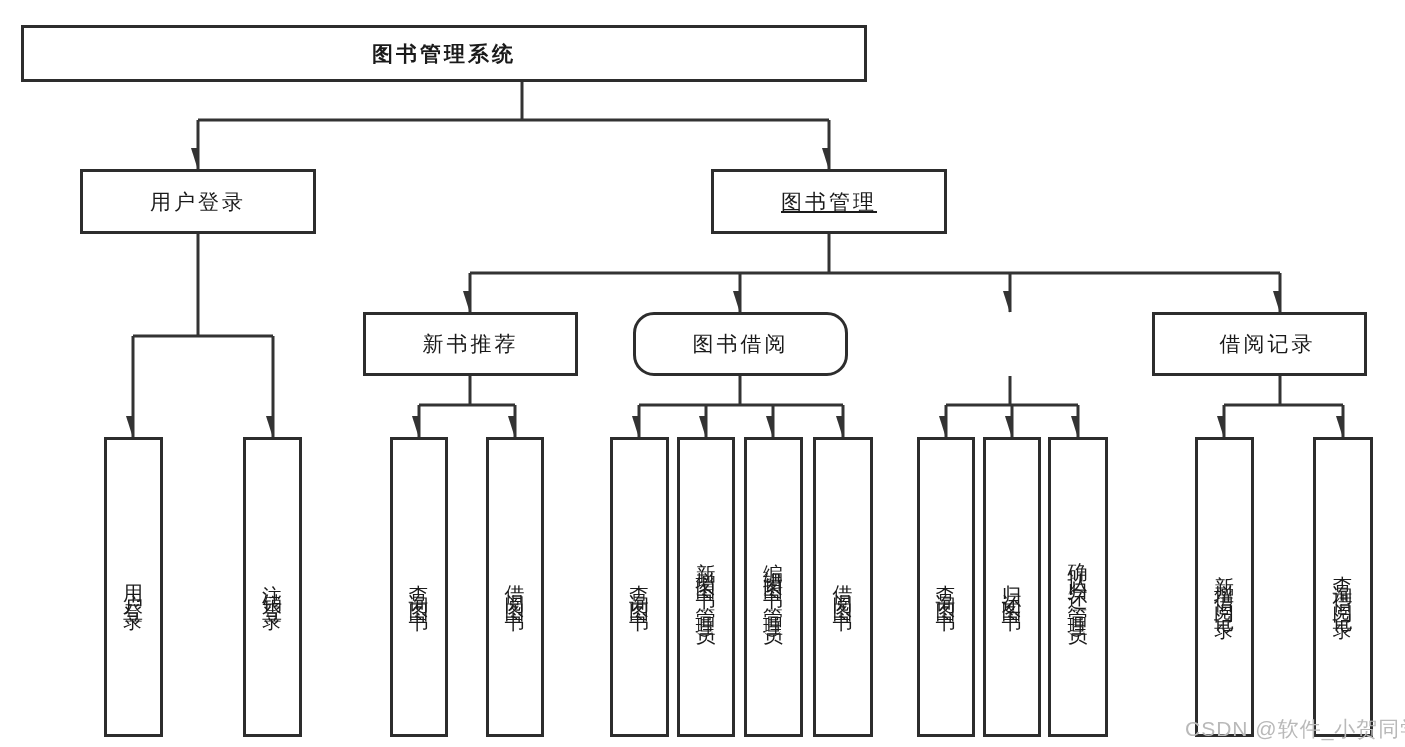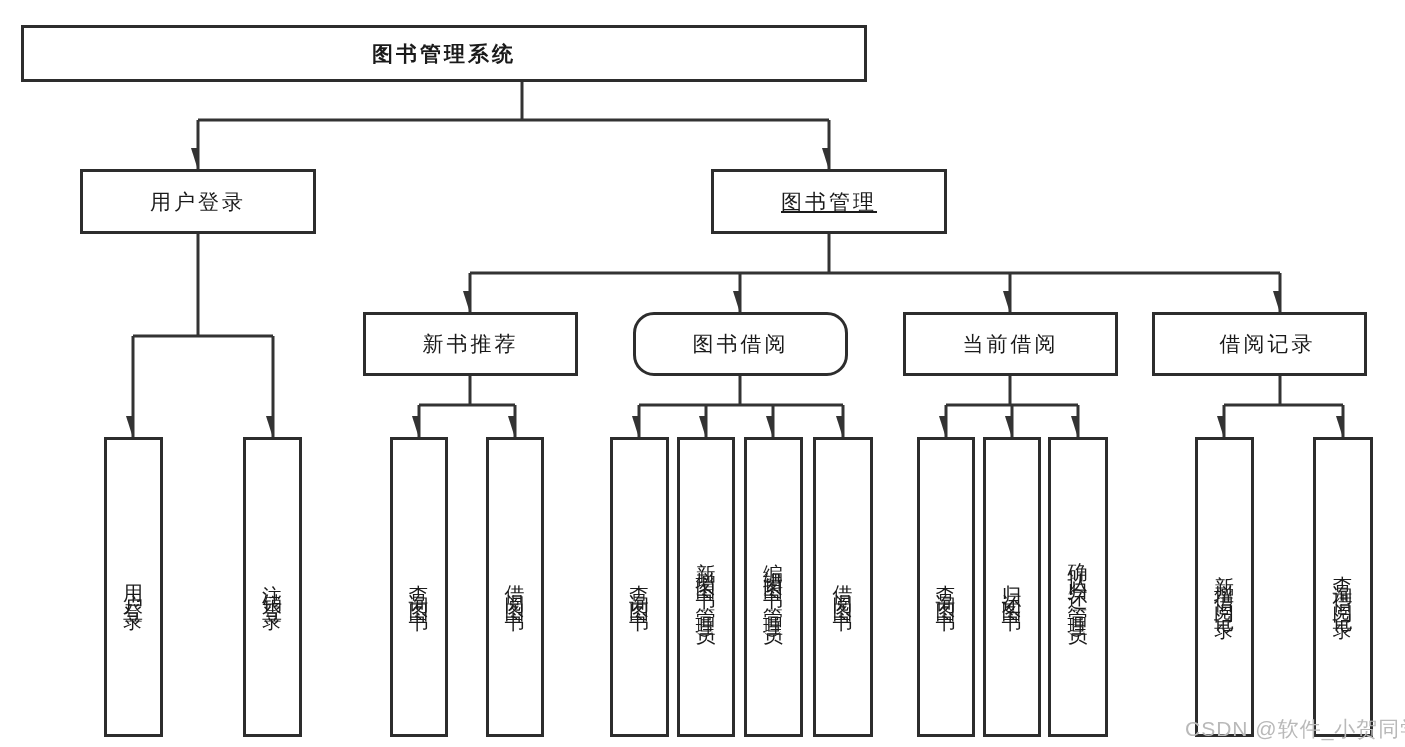--- a/index.html
+++ b/index.html
@@ -148,23 +148,20 @@
   <div class="node hnode n-mgmt">
     <span>图书管理</span>
   </div>
 
   <div class="node hnode l3 n-newrec">
     <span>新书推荐</span>
   </div>
   <div class="node hnode l3 n-borrow">
     <span>图书借阅</span>
   </div>
-  <div class="node hnode l3 n-curr">
-    <span>当前借阅</span>
-  </div>
   <div class="node hnode l3 n-record">
     <span>借阅记录</span>
   </div>
 
   <div class="node vnode leaf lf-1">
     <span class="vtext">用户登录</span>
   </div>
   <div class="node vnode leaf lf-2">
     <span class="vtext">注销登录</span>
   </div>

